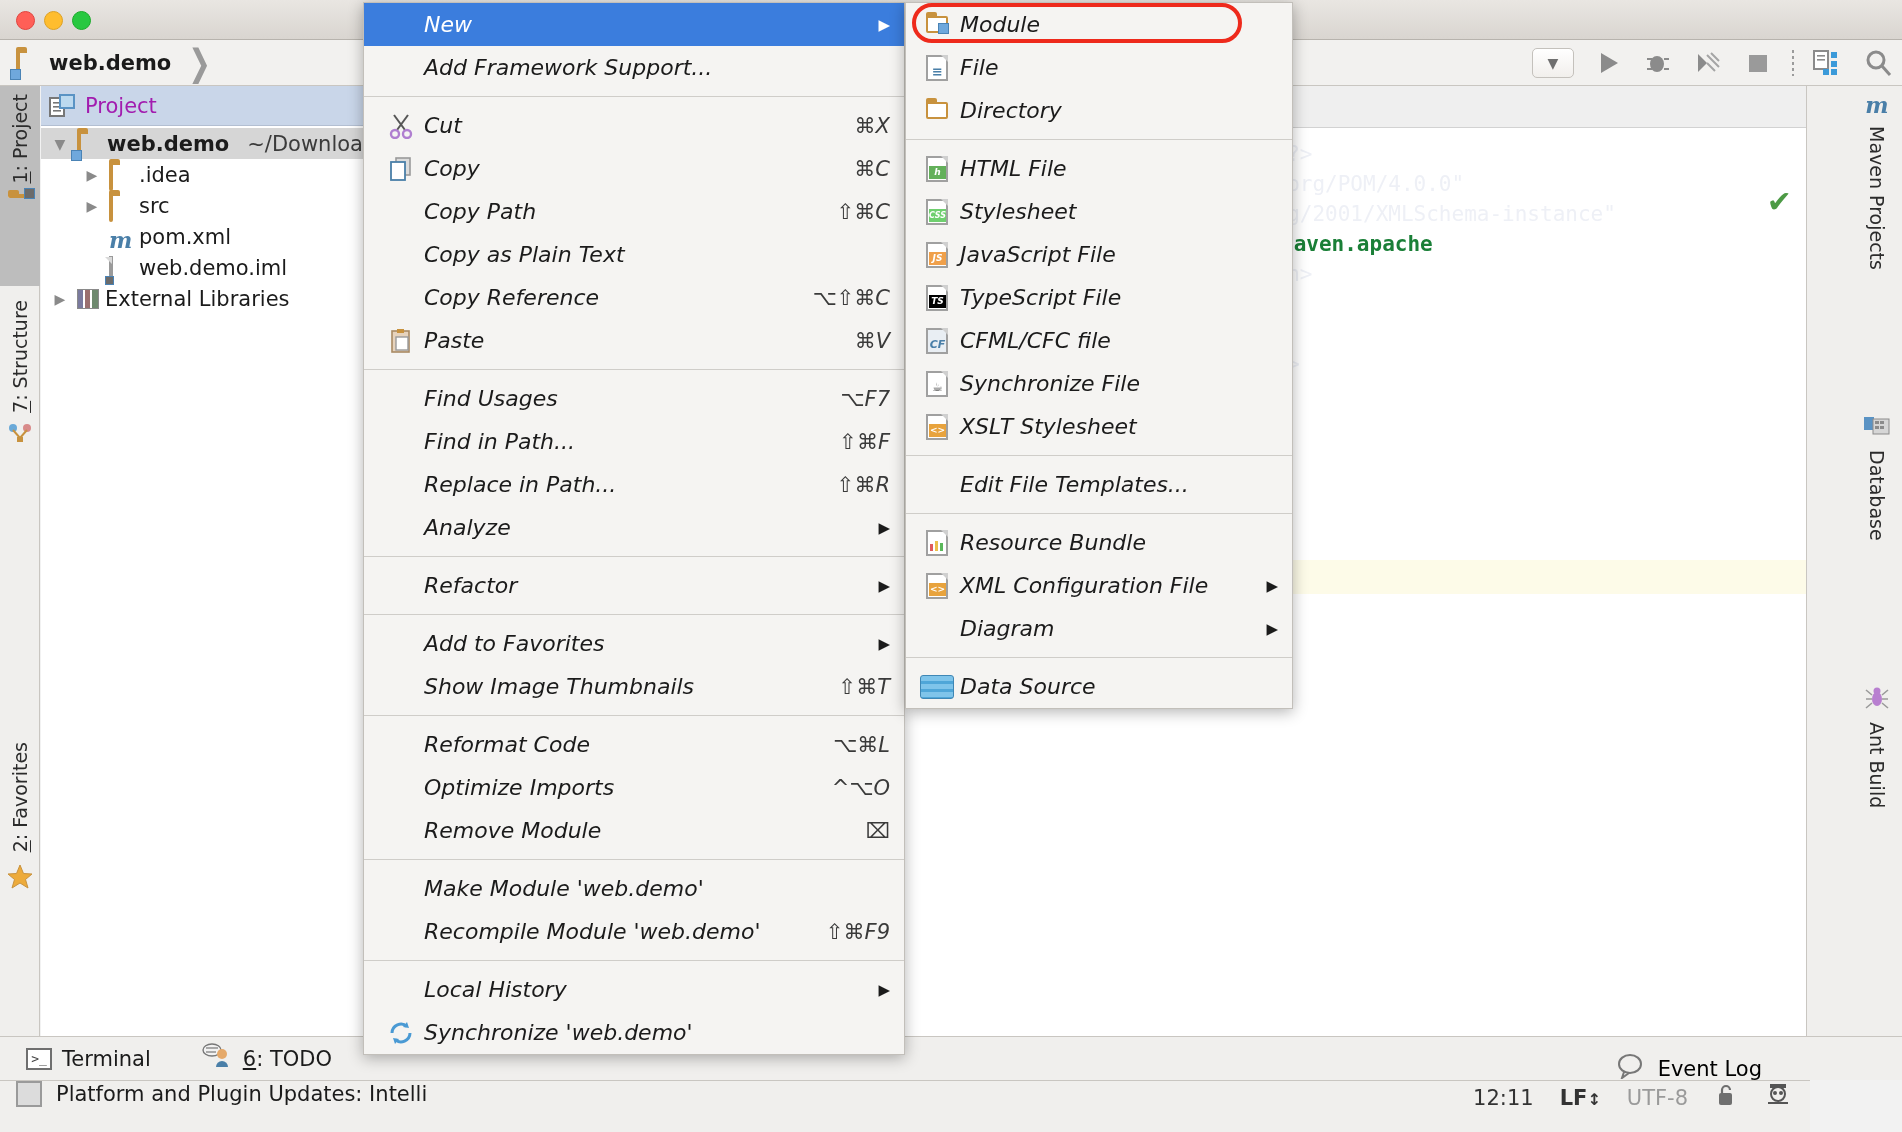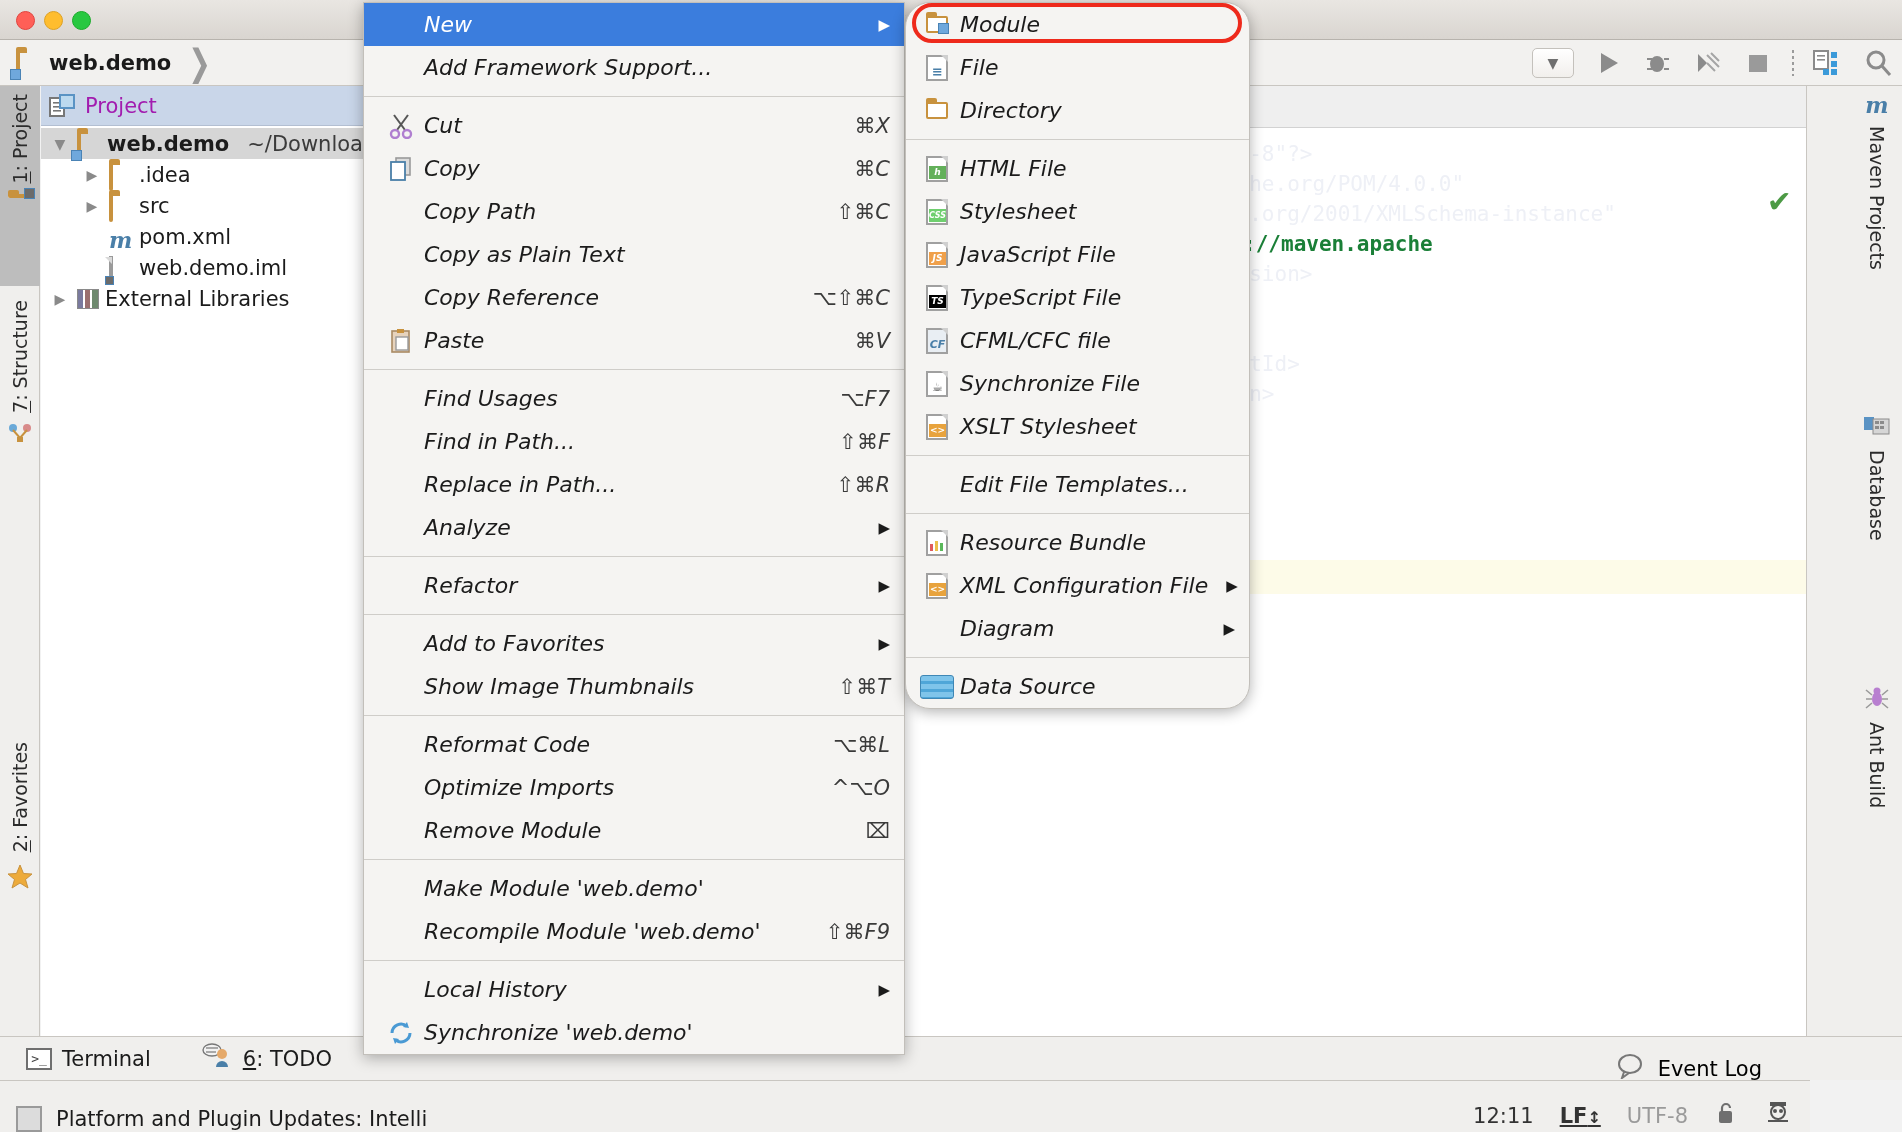--- a/index.html
+++ b/index.html
@@ -111,21 +111,21 @@
            background:#f0efed; border-left:1px solid #c9c6c1;}
   .rvtab{ position:absolute; right:2px; width:46px; writing-mode:vertical-rl; text-orientation:mixed;
           font-size:19px; color:#2b2b2b; display:flex; align-items:center; gap:8px; }
 
   
   .botbar{ position:absolute; left:0; bottom:52px; width:1902px; height:44px;
            background:#f0efed; border-top:1px solid #c9c6c1; display:flex; align-items:center; }
   .botitem{ display:flex; align-items:center; gap:10px; font-size:21px; color:#1b1b1b; margin-left:26px;}
   .eventlog{ position:absolute; right:140px; display:flex; align-items:center; gap:12px; font-size:21px;margin-top:20px;}
   .statusbar{ position:absolute; left:0; bottom:0; width:1810px; height:52px;
-              background:#f0efed; border-top:1px solid #c9c6c1; display:flex; align-items:flex-end;}
+              background:#f0efed; border-top:1px solid #c9c6c1; display:flex; align-items:flex-start;}
   .status-left{ display:flex; align-items:center; gap:14px; margin-left:16px; font-size:21px; color:#1b1b1b;}
   .status-right{ position:absolute; right:18px; display:flex; align-items:center; gap:26px; font-size:21px; color:#333;}
   .status-right .muted{ color:#9a9a9a; }
   .sq-ico{ width:26px;height:26px;border:2px solid #9a9a9a;background:#dcdcdc;}
   .term-ico{ width:26px;height:22px;border:2px solid #6f6f6f;background:#fff;color:#444;font-size:13px;
              display:flex;align-items:center;justify-content:center;font-family:"DejaVu Sans Mono",monospace;}
 
   
   .ctxmenu{
     position:absolute; background:#f5f4f2; border:1px solid #c2bfba;
@@ -135,21 +135,21 @@
   .mi{ position:relative; display:flex; align-items:center; height:43px; padding:0 14px 0 20px;
        font-size:22px; color:#1b1b1b; white-space:nowrap;font-style:italic; }
   .mi .mi-ico{ width:34px; display:flex; align-items:center; justify-content:center; flex:none;}
   .mi .mi-label{ flex:1; padding-left:6px;}
   .mi .mi-short{ color:#3a3a3a; font-size:21px; margin-left:24px; }
   .mi .mi-arrow{ margin-left:18px; font-size:15px; color:#1b1b1b;}
   .mi.sel{ background:#3b7ddd; color:#ffffff; }
   .mi.sel .mi-arrow{ color:#fff; }
   .msep{ height:1px; background:#cfcdc9; margin:7px 0; }
 
-  #sub-menu{ left:905px; top:2px; width:345px;border-radius:25px; }
+  #sub-menu{ left:905px; top:2px; width:388px; }
   #sub-menu .mi{ height:43px; padding-left:14px; }
   .highlight-ring{
     position:absolute; left:912px; top:3px; width:330px; height:40px;
     border:4px solid #ee2a1c; border-radius:22px; z-index:60; pointer-events:none;
   }
 
   
   .ftico{ position:relative; width:22px;height:26px;background:#fff;border:2px solid #a0a0a0;}
   .ftico:after{content:"";position:absolute;right:-2px;top:-2px;border-left:7px solid transparent;border-top:7px solid #cfcfcf;}
   .ftbadge{ position:absolute; left:1px; bottom:1px; width:17px;height:13px; font-size:9px; font-weight:bold;
@@ -433,21 +433,21 @@
     </div>
   </div>
 
   <div class="statusbar">
     <div class="status-left">
       <span class="sq-ico"></span>
       <span>Platform and Plugin Updates: Intelli</span>
     </div>
     <div class="status-right">
       <span>12:11</span>
-      <span style="font-weight:bold;text-decoration:underline;">
+      <span style="font-weight:bold;">
         <span>LF</span><span style="font-size:16px;">↕</span>
       </span>
       <span class="muted">UTF-8</span>
       <span>
         <svg width="24" height="26" viewBox="0 0 24 26">
           <rect x="5" y="11" width="13" height="12" rx="2" fill="#6f6f6f"></rect>
           <path d="M8 11 V8 a4 4 0 0 1 8 0" stroke="#6f6f6f" stroke-width="2.2" fill="none"></path>
         </svg>
       </span>
       <span>

